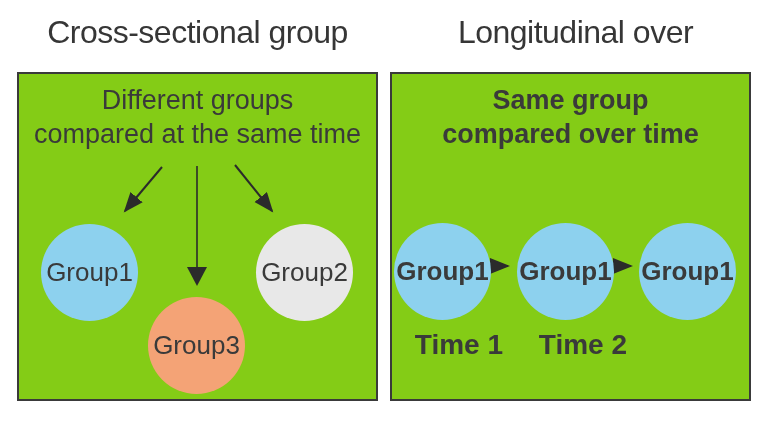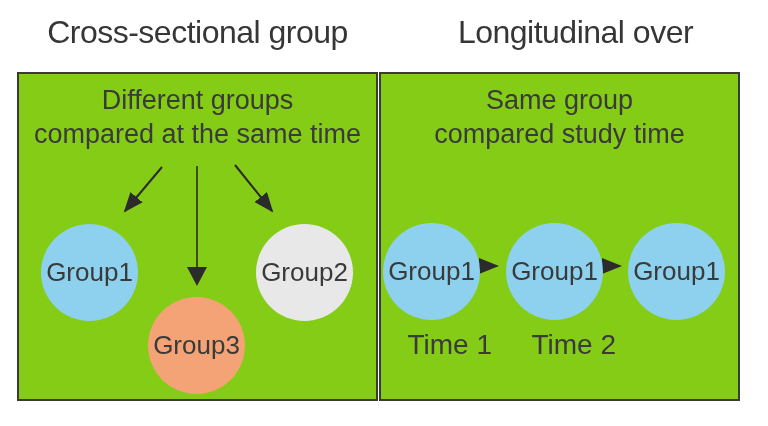--- a/index.html
+++ b/index.html
@@ -27,21 +27,21 @@
   .study-box {
     position: absolute;
     top: 72px;
     width: 361px;
     height: 329px;
     border: 2px solid #3a3a3a;
     box-sizing: border-box;
     background: #84cc16;
   }
   .study-box.left-box  { left: 17px; }
-  .study-box.right-box { left: 379px; }
+  .study-box.right-box { left: 390px; font-weight: bold; }
   .box-desc {
     margin-top: 9px;
     text-align: center;
     font-size: 27px;
     line-height: 34px;
     color: #3a3a3a;
     white-space: nowrap;
   }
   .arrow-layer {
     position: absolute;
@@ -125,21 +125,21 @@
 
     <div class="circle c-gray" style="background-color: rgb(232, 232, 232);">
       <span>Group</span>
       <span>2</span>
     </div>
   </div>
 
   <div class="study-box right-box">
     <div class="box-desc">
       <div>Same group</div>
-      <div>compared study time</div>
+      <div>compared over time</div>
     </div>
 
     <svg class="arrow-layer" viewBox="0 0 357 325">
       <line x1="101" y1="192" x2="116" y2="192" stroke="#2b2b2b" stroke-width="2" marker-end="url(#ah)"></line>
       <line x1="224" y1="192" x2="239" y2="192" stroke="#2b2b2b" stroke-width="2" marker-end="url(#ah)"></line>
     </svg>
 
     <div class="circle r1" style="background-color: rgb(141, 209, 238);">
       <span>Group</span>
       <span>1</span>

